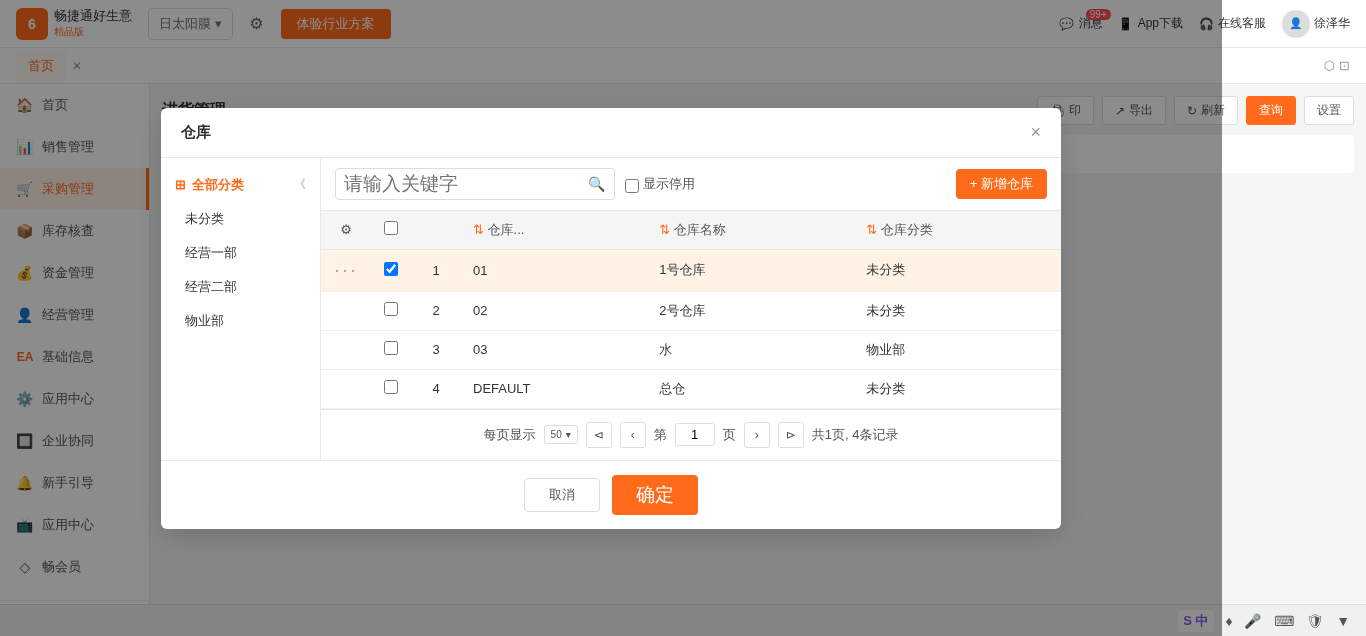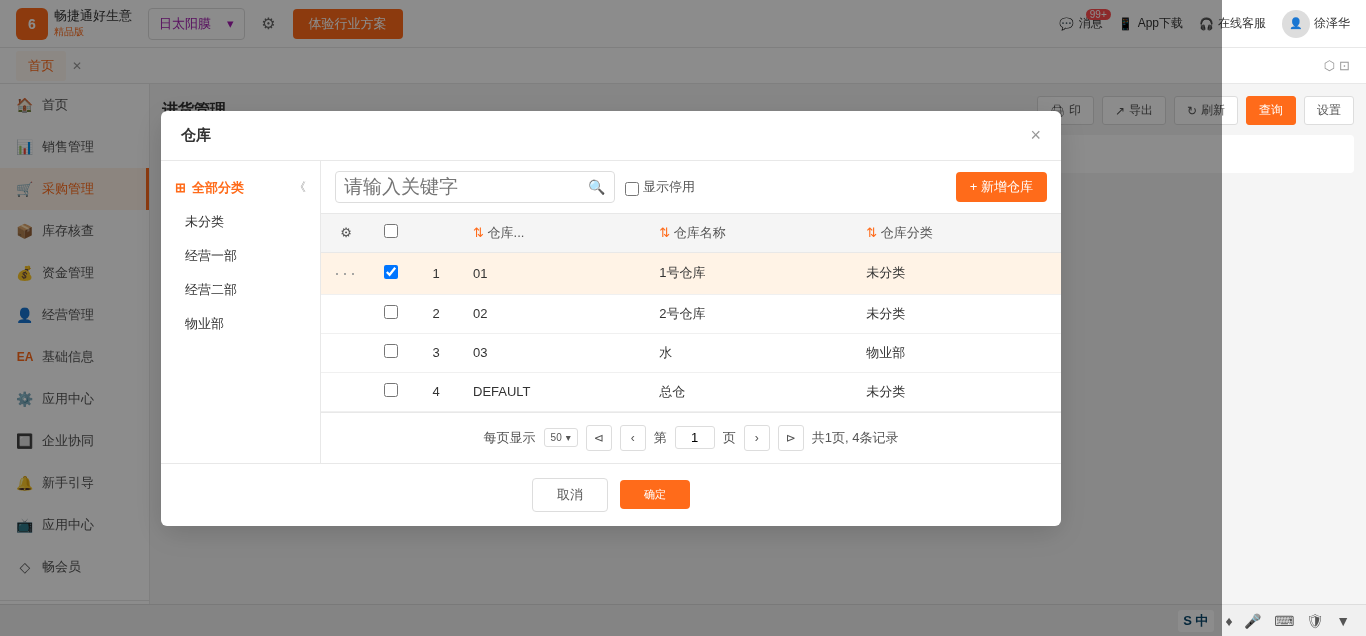--- a/index.html
+++ b/index.html
@@ -25,23 +25,23 @@
       width: 32px; height: 32px;
       background: #ff6b1a;
       border-radius: 6px;
       display: flex; align-items: center; justify-content: center;
       color: #fff; font-weight: bold; font-size: 14px;
       margin-right: 6px;
     }
     .brand-text { font-size: 13px; color: #333; line-height: 1.3; }
     .brand-sub { font-size: 10px; color: #ff6b1a; }
     .store-selector {
-      display: flex; align-items: center; gap: 16px;
+      display: flex; align-items: center; gap: 4px;
       border: 1px solid #ddd; border-radius: 4px;
-      padding: 6px 10px; cursor: pointer; font-size: 13px; color: #a21caf;
+      padding: 6px 10px; cursor: pointer; font-size: 13px; color: #737373;
       background: #fff; margin-right: 8px;
     }
     .header-gear {
       width: 32px; height: 32px; display: flex; align-items: center; justify-content: center;
       cursor: pointer; color: #666; font-size: 16px;
     }
     .experience-btn {
       background: #ff6b1a; color: #fff; border: none; border-radius: 4px;
       padding: 6px 16px; cursor: pointer; font-size: 13px; margin-left: 8px;
     }
@@ -221,21 +221,21 @@
     .modal-footer {
       display: flex; align-items: center; justify-content: center; gap: 12px;
       padding: 14px 20px; border-top: 1px solid #e8e8e8;
     }
     .cancel-btn {
       padding: 7px 24px; border: 1px solid #ddd; background: #fff;
       border-radius: 4px; cursor: pointer; font-size: 13px; color: #555;
     }
     .confirm-btn {
       padding: 7px 24px; background: #ff6b1a; color: #fff; border: none;
-      border-radius: 4px; cursor: pointer; font-size: 11px;
+      border-radius: 4px; cursor: pointer; font-size: 19px;
     }
 
     
     input[type="checkbox"] { cursor: pointer; width: 14px; height: 14px; }
 
     
     .bottom-bar {
       position: fixed; bottom: 0; left: 0; width: 1366px; height: 32px;
       background: #f0f0f0; border-top: 1px solid #ddd;
       display: flex; align-items: center; justify-content: flex-end;
@@ -504,19 +504,19 @@
     </div>
 
     <div class="modal-footer">
       <button class="cancel-btn">取消</button>
       <button class="confirm-btn">确定</button>
     </div>
   </div>
 </div>
 
 <div class="bottom-bar">
-  <span class="bottom-icon" style="color:#0c4a6e; font-weight:bold; font-size:13px; background:#fff; padding:2px 5px; border-radius:3px;">S 中</span>
+  <span class="bottom-icon" style="color:#8b5cf6; font-weight:bold; font-size:13px; background:#fff; padding:2px 5px; border-radius:3px;">S 中</span>
   <span class="bottom-icon">♦</span>
   <span class="bottom-icon">🎤</span>
   <span class="bottom-icon">⌨</span>
   <span class="bottom-icon">🛡</span>
   <span class="bottom-icon">▼</span>
 </div>
 
 </body></html>

